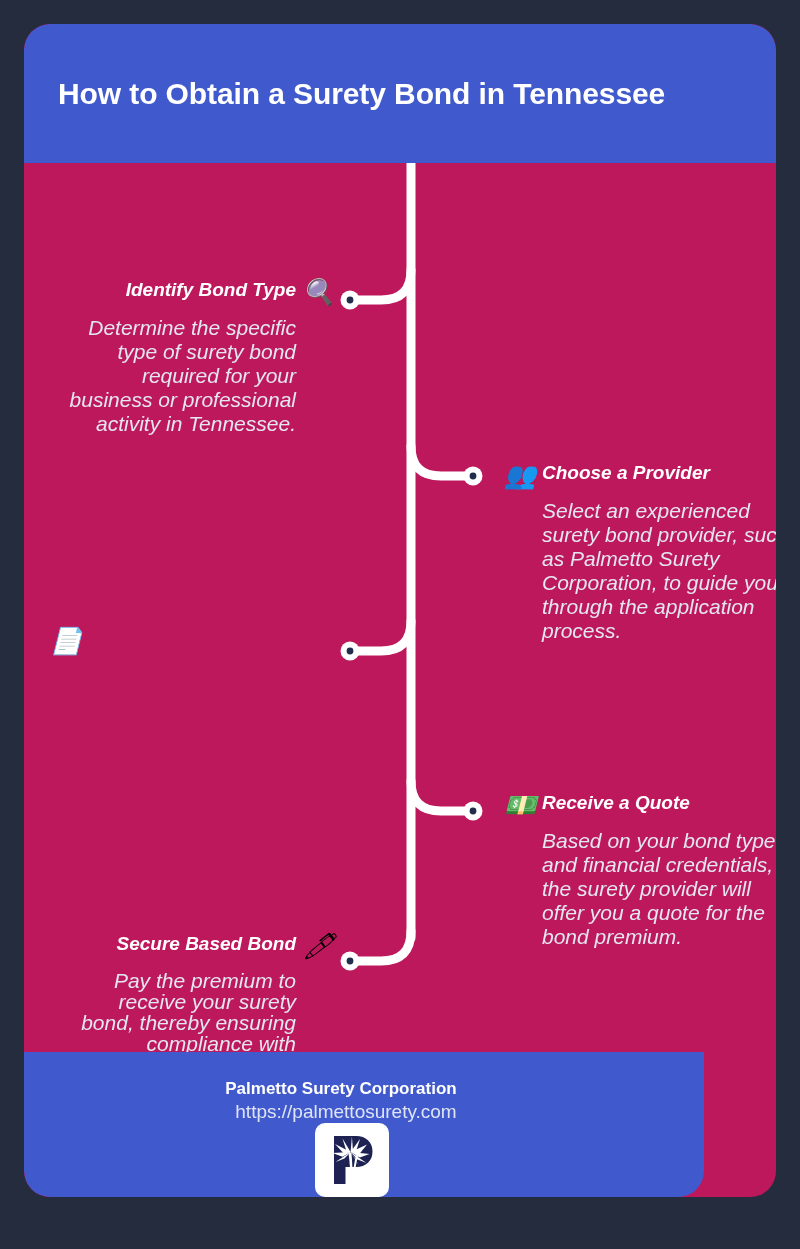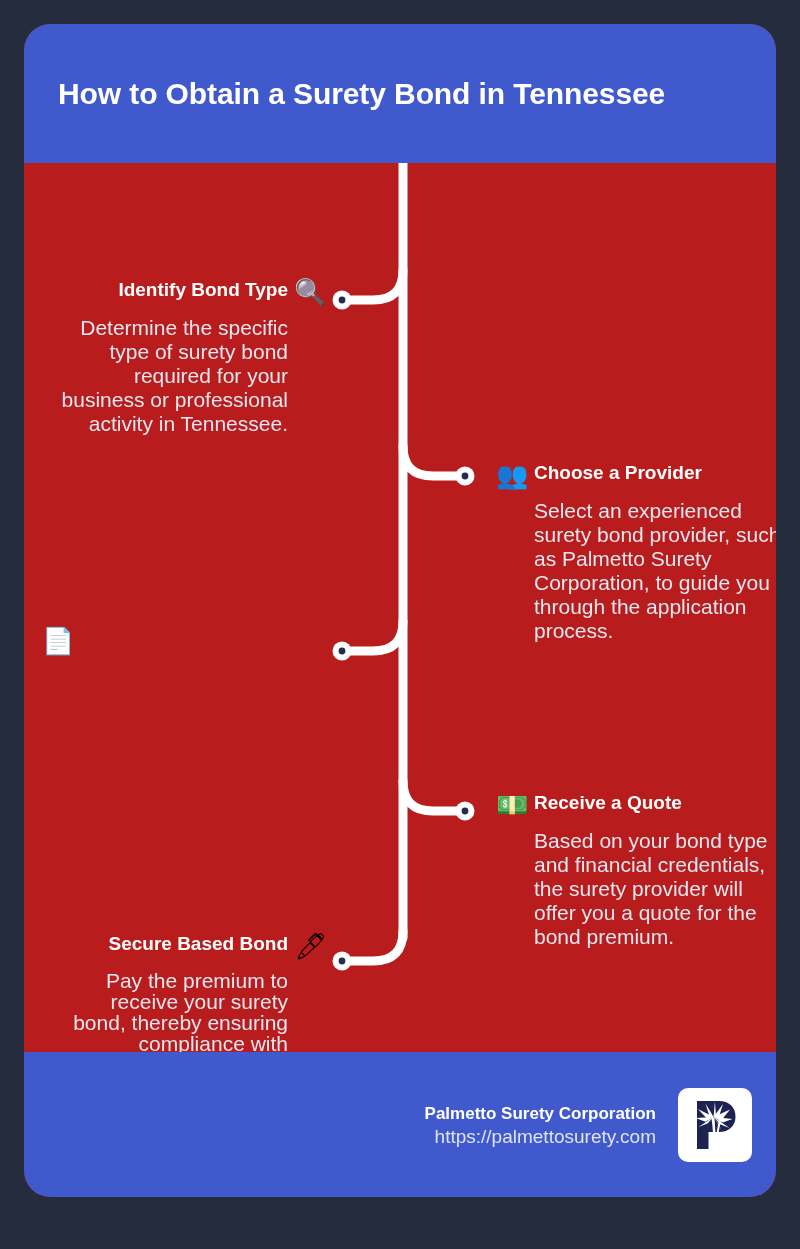--- a/index.html
+++ b/index.html
@@ -13,21 +13,21 @@
     font-family: "Liberation Sans", sans-serif;
     overflow: hidden;
   }
 
   .infographic {
     position: absolute;
     left: 24px;
     top: 24px;
     width: 752px;
     height: 1173px;
-    background: #b91c1c;
+    background: #be185d;
     border-radius: 26px;
     overflow: hidden;
   }
 
   
   .header {
     position: absolute;
     left: 0;
     top: 0;
     width: 752px;
@@ -44,29 +44,30 @@
     letter-spacing: -0.1px;
     padding-left: 34px;
     line-height: 1.2;
   }
 
   
   .footer {
     position: absolute;
     left: 0;
     bottom: 0;
-    width: 752px;
+    width: 680px;
     height: 145px;
     background: #4059cc;
     border-radius: 0 0 26px 26px;
     display: flex;
     align-items: center;
     justify-content: flex-end;
     padding-right: 24px;
     box-sizing: border-box;
+    flex-direction: column;
   }
   .footer-text {
     text-align: right;
     margin-right: 22px;
   }
   .footer-company {
     color: #ffffff;
     font-size: 17px;
     font-weight: bold;
     line-height: 24px;
@@ -83,24 +84,25 @@
     border-radius: 10px;
     display: flex;
     align-items: center;
     justify-content: center;
     flex: none;
   }
 
   
   .flow {
     position: absolute;
-    left: 0;
+    left: 8px;
     top: 139px;
     width: 752px;
     height: 889px;
+    font-style: italic;
   }
   .flow svg {
     position: absolute;
     left: 0;
     top: 0;
   }
 
   
   .step {
     position: absolute;

